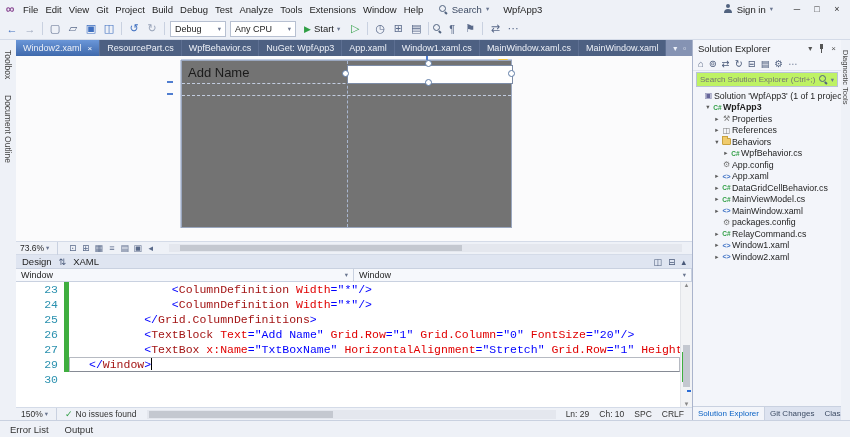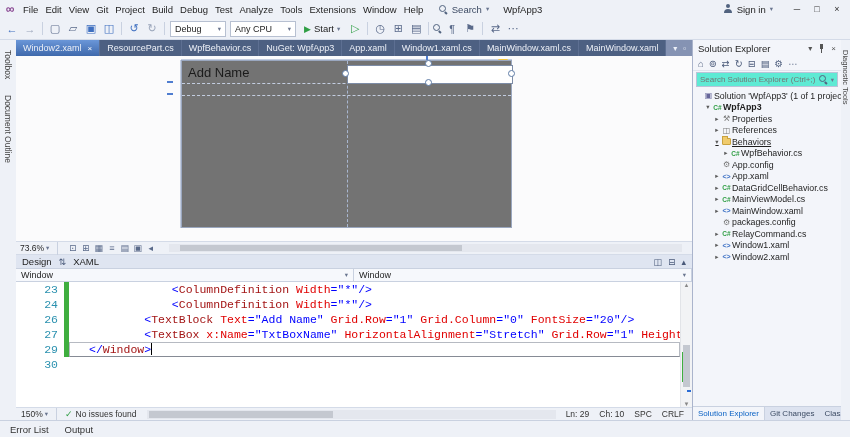--- a/index.html
+++ b/index.html
@@ -101,21 +101,21 @@
   .hscroll{flex:1;height:9px;background:#e4e7ee;position:relative;margin:0 4px;}
   .hthumb{position:absolute;left:2px;top:1px;bottom:1px;width:45%;background:#c4c8d0;}
   .pos{display:flex;gap:10px;margin-right:3px;}
 
   
   .rpanel{width:149px;display:flex;flex-direction:column;background:#f3f5fa;border-left:1px solid #aab4cc;font-size:9px;}
   .rp-header{height:16px;display:flex;align-items:center;padding:0 5px;gap:4px;}
   .rp-title{font-size:9.5px;white-space:nowrap;}
   .rp-hicons{margin-left:auto;display:flex;gap:6px;color:#555;font-size:8px;align-items:center;}
   .rp-toolbar{height:15px;display:flex;align-items:center;gap:5px;padding:0 5px;color:#4a5a7a;font-size:9.5px;border-bottom:1px solid #dfe3ee;}
-  .rp-search{height:15px;margin:1px 3px;display:flex;align-items:center;background:#5eead4;border:1px solid #b9c3d8;padding:0 3px;gap:3px;}
+  .rp-search{height:15px;margin:1px 3px;display:flex;align-items:center;background:#bef264;border:1px solid #b9c3d8;padding:0 3px;gap:3px;}
   .rp-search input{border:0;outline:0;flex:1;min-width:0;font-size:8px;font-family:inherit;color:#333;background:transparent;}
   .tree{flex:1;overflow:hidden;padding-top:2px;}
   .titem{display:flex;align-items:center;height:11.5px;white-space:nowrap;font-size:8.8px;overflow:hidden;}
   .texp{width:8px;text-align:center;font-size:6.5px;color:#5a5a5a;flex:none;}
   .ticon{width:11px;flex:none;text-align:center;position:relative;}
   .fold{display:inline-block;width:9px;height:7px;background:#f0cb6c;border:1px solid #c9a23f;border-radius:1px;position:relative;top:0;}
   .fold::before{content:"";position:absolute;left:-1px;top:-3px;width:4px;height:2px;background:#f0cb6c;border:1px solid #c9a23f;border-bottom:0;}
   .rp-tabs{height:14px;display:flex;background:#dde3f0;border-top:1px solid #c9d1e0;font-size:8px;}
   .rp-tab{padding:0 5px;display:flex;align-items:center;color:#3b4a63;white-space:nowrap;}
   .rp-tab.active{background:#f3f5fa;color:#0b62c4;border-right:1px solid #c9d1e0;}
@@ -305,20 +305,21 @@
         <div class="nav-combo">
           <span>Window</span>
           <span class="chev">▾</span>
         </div>
       </div>
 
       <div class="editor">
         <div class="code-col">
             <div class="code-line"><span class="ln">23</span><span class="chg on"></span><span class="code-text"><span class="tk-t">            </span><span class="tk-d">&lt;</span><span class="tk-e">ColumnDefinition</span><span class="tk-t"> </span><span class="tk-a">Width</span><span class="tk-d">=</span><span class="tk-v">"*"</span><span class="tk-d">/&gt;</span></span></div>
             <div class="code-line"><span class="ln">24</span><span class="chg on"></span><span class="code-text"><span class="tk-t">            </span><span class="tk-d">&lt;</span><span class="tk-e">ColumnDefinition</span><span class="tk-t"> </span><span class="tk-a">Width</span><span class="tk-d">=</span><span class="tk-v">"*"</span><span class="tk-d">/&gt;</span></span></div>
+            <div class="code-line"><span class="ln">25</span><span class="chg on"></span><span class="code-text"><span class="tk-t">        </span><span class="tk-d">&lt;/</span><span class="tk-e">Grid.ColumnDefinitions</span><span class="tk-d">&gt;</span></span></div>
             <div class="code-line"><span class="ln">26</span><span class="chg on"></span><span class="code-text"><span class="tk-t">        </span><span class="tk-d">&lt;</span><span class="tk-e">TextBlock</span><span class="tk-t"> </span><span class="tk-a">Text</span><span class="tk-d">=</span><span class="tk-v">"Add Name"</span><span class="tk-t"> </span><span class="tk-a">Grid.Row</span><span class="tk-d">=</span><span class="tk-v">"1"</span><span class="tk-t"> </span><span class="tk-a">Grid.Column</span><span class="tk-d">=</span><span class="tk-v">"0"</span><span class="tk-t"> </span><span class="tk-a">FontSize</span><span class="tk-d">=</span><span class="tk-v">"20"</span><span class="tk-d">/&gt;</span></span></div>
             <div class="code-line"><span class="ln">27</span><span class="chg on"></span><span class="code-text"><span class="tk-t">        </span><span class="tk-d">&lt;</span><span class="tk-e">TextBox</span><span class="tk-t"> </span><span class="tk-a">x:Name</span><span class="tk-d">=</span><span class="tk-v">"TxtBoxName"</span><span class="tk-t"> </span><span class="tk-a">HorizontalAlignment</span><span class="tk-d">=</span><span class="tk-v">"Stretch"</span><span class="tk-t"> </span><span class="tk-a">Grid.Row</span><span class="tk-d">=</span><span class="tk-v">"1"</span><span class="tk-t"> </span><span class="tk-a">Height</span></span></div>
             <div class="code-line current"><span class="ln">29</span><span class="chg on"></span><span class="code-text"><span class="tk-d">&lt;/</span><span class="tk-e">Window</span><span class="tk-d">&gt;</span><span class="caret"></span></span></div>
             <div class="code-line"><span class="ln">30</span><span class="chg"></span><span class="code-text"></span></div>
           </div>
         <div class="vscroll">
           <span class="varrow" style="top:0;">▲</span>
           <div class="vmark-g"></div>
           <div class="vthumb"></div>
           <div class="vmark-b"></div>
@@ -386,21 +387,21 @@
           <div class="titem" style="padding-left: 20px;">
             <span class="texp">▸</span>
             <span class="ticon" style="color: rgb(119, 119, 119); font-size: 8px;">⚒</span>
             <span class="tlabel">Properties</span>
           </div>
           <div class="titem" style="padding-left: 20px;">
             <span class="texp">▸</span>
             <span class="ticon" style="color: rgb(119, 119, 119); font-size: 8px;">◫</span>
             <span class="tlabel">References</span>
           </div>
-          <div class="titem" style="padding-left: 20px; text-decoration: underline;">
+          <div class="titem" style="padding-left: 20px;">
             <span class="texp">▾</span>
             <span class="ticon"><span class="fold"></span></span>
             <span class="tlabel">Behaviors</span>
           </div>
           <div class="titem" style="padding-left: 29px;">
             <span class="texp">▸</span>
             <span class="ticon" style="color: rgb(47, 158, 68); font-size: 6.5px; font-weight: bold;">C#</span>
             <span class="tlabel">WpfBehavior.cs</span>
           </div>
           <div class="titem" style="padding-left: 20px;">

